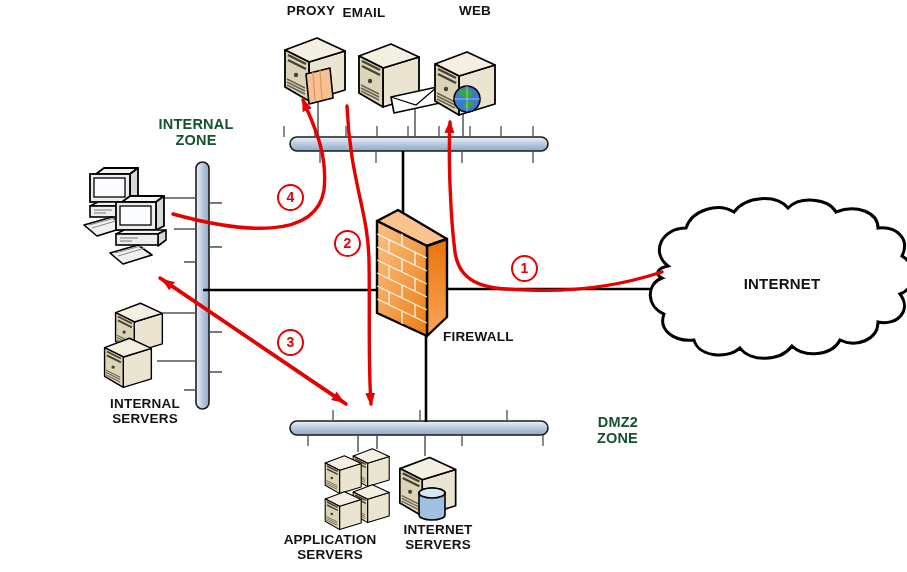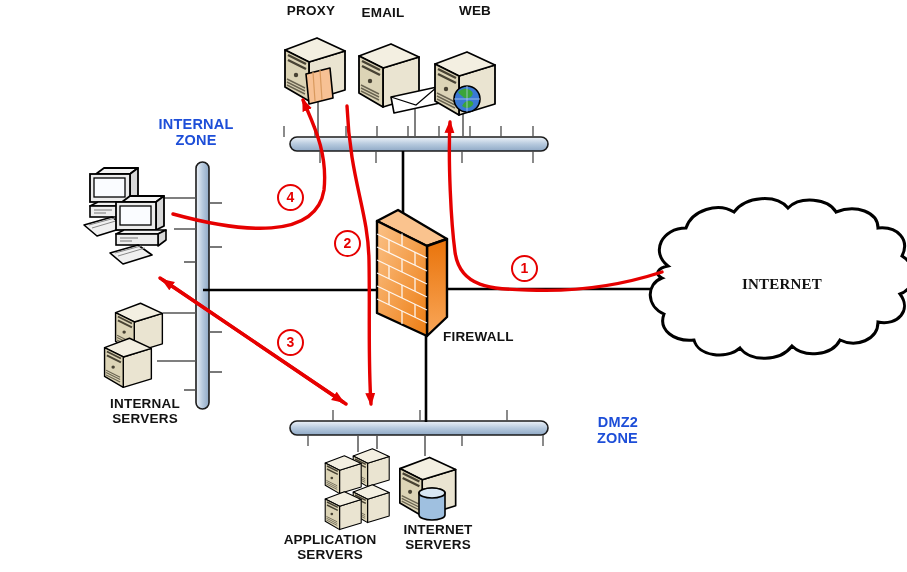--- a/index.html
+++ b/index.html
@@ -2,22 +2,22 @@
 <html><head>
 <meta charset="utf-8">
 <style>
   html,body{margin:0;padding:0;background:#fff;}
   .canvas{position:relative;width:907px;height:572px;background:#ffffff;
           font-family:"Liberation Sans",sans-serif;overflow:hidden;border-radius:28px;}
   .canvas > svg{position:absolute;left:0;top:0;}
   .lbl{position:absolute;font-weight:bold;font-size:13.5px;color:#121212;
        text-align:center;line-height:1.13;letter-spacing:.2px;white-space:normal;}
   .lbl.left{text-align:left;}
-  .zone{color:#1d4ed8;font-size:14.5px;}
-  .big{font-size:15px;font-family:Liberation Serif, serif;}
+  .zone{color:#14532d;font-size:14.5px;}
+  .big{font-size:15px;}
   .badge{position:absolute;width:23px;height:23px;border:2px solid #e60000;
          border-radius:50%;background:#ffffff;color:#e60000;font-weight:bold;
          font-size:14px;line-height:23px;text-align:center;}
 </style>
 </head>
 <body>
 
 <div class="canvas">
 
   <svg width="907" height="572" viewBox="0 0 907 572">
@@ -167,21 +167,21 @@
     <g stroke="#e60000" stroke-width="3.4" fill="none" stroke-linecap="round">
       <path d="M662,272 C616,287 572,292 528,290 C492,289 460,288 455,252 C451,222 448,162 450,122" marker-end="url(#ah)"></path>
       <path d="M347,106 C350,180 368,210 369,260 C370,310 368,360 371,404" marker-end="url(#ah)"></path>
       <path d="M346,404 L163,280" marker-end="url(#ah)"></path>
       <path d="M160,278 L343,402" marker-end="url(#ah)"></path>
       <path d="M173,214 C242,233 316,240 324,190 C328,152 313,124 303,100" marker-end="url(#ah)"></path>
     </g>
   </svg>
 
   <div class="lbl" style="left:271px;top:3px;width:80px;">PROXY</div>
-  <div class="lbl" style="left:343px;top:5px;width:80px;">EMAIL</div>
+  <div class="lbl" style="left:324px;top:5px;width:80px;">EMAIL</div>
   <div class="lbl" style="left:435px;top:3px;width:80px;">WEB</div>
 
   <div class="lbl zone" style="left:146px;top:116px;width:100px;">INTERNAL ZONE</div>
   <div class="lbl zone left" style="left:568px;top:414px;width:70px;text-align:right;">DMZ2 ZONE</div>
 
   <div class="lbl" style="left:97px;top:396px;width:96px;">INTERNAL SERVERS</div>
   <div class="lbl left" style="left:443px;top:329px;width:100px;">FIREWALL</div>
   <div class="lbl big" style="left:726px;top:276px;width:112px;">INTERNET</div>
   <div class="lbl" style="left:266px;top:532px;width:128px;">APPLICATION SERVERS</div>
   <div class="lbl" style="left:385px;top:522px;width:106px;">INTERNET SERVERS</div>

